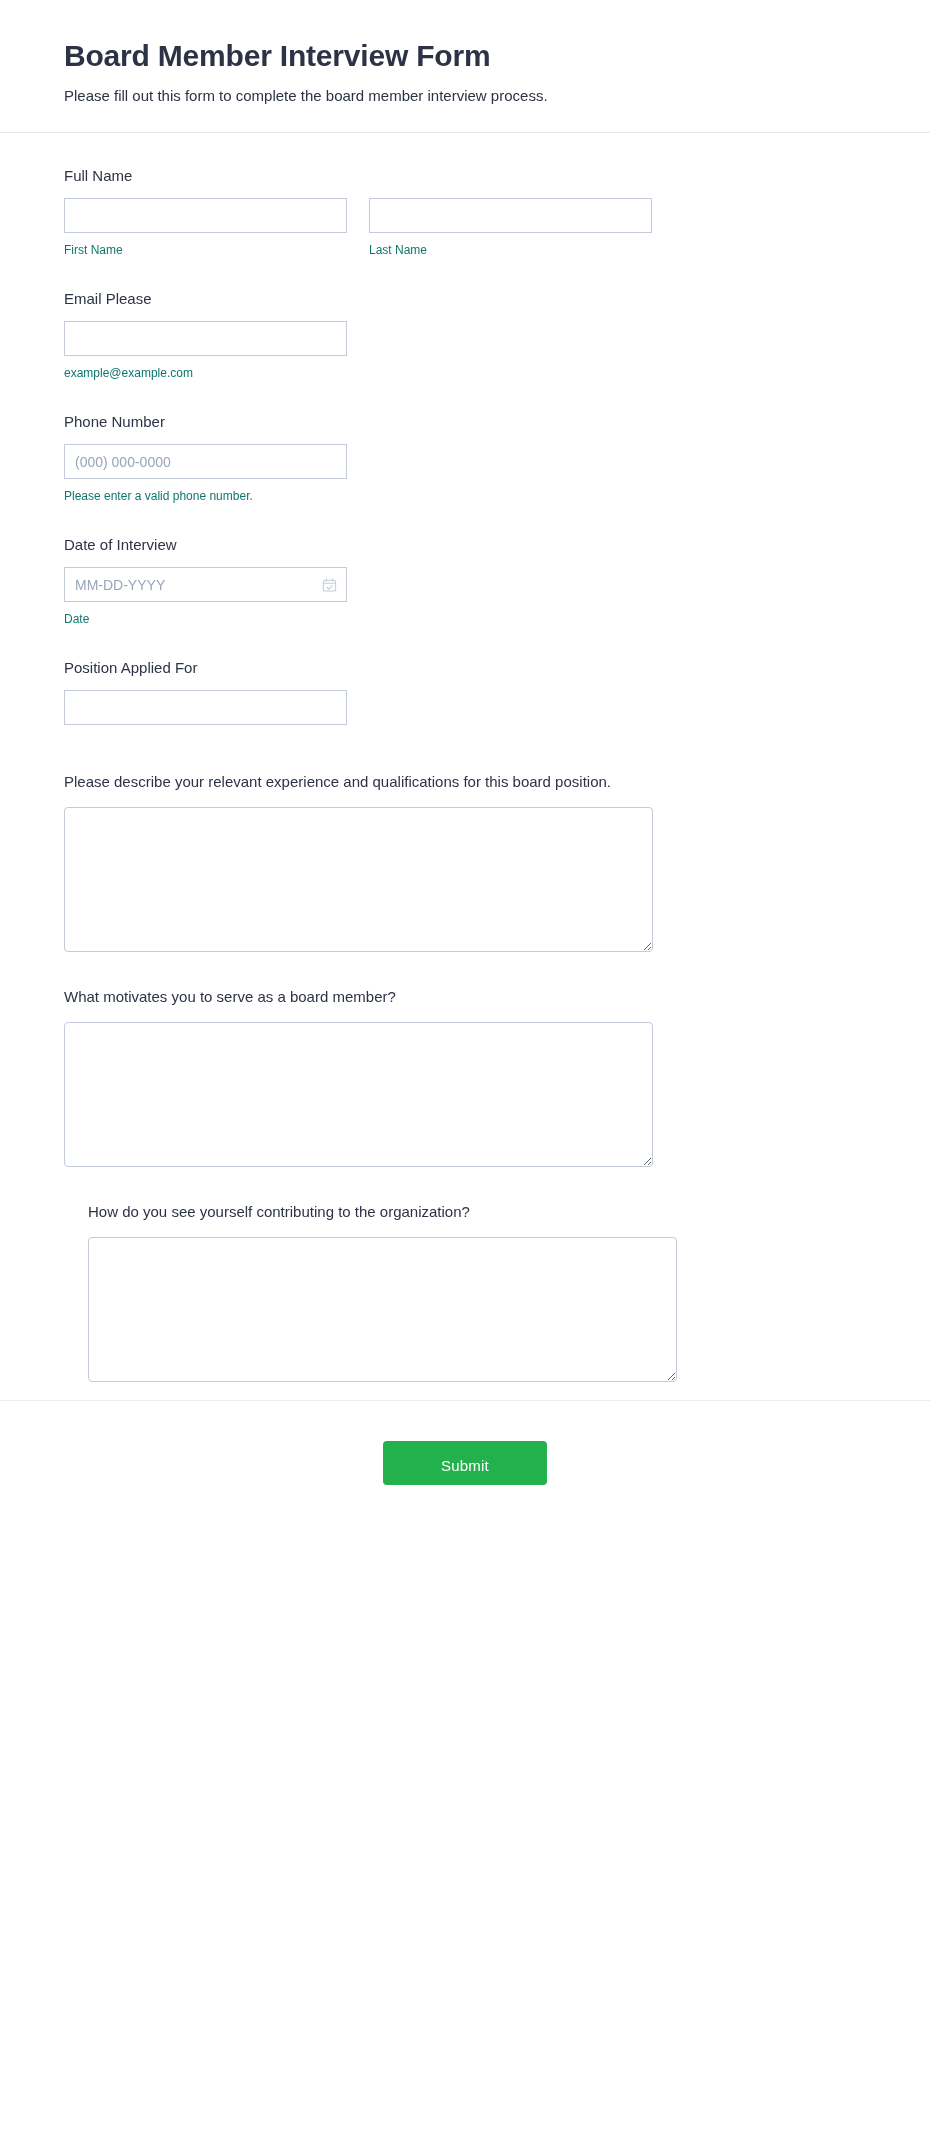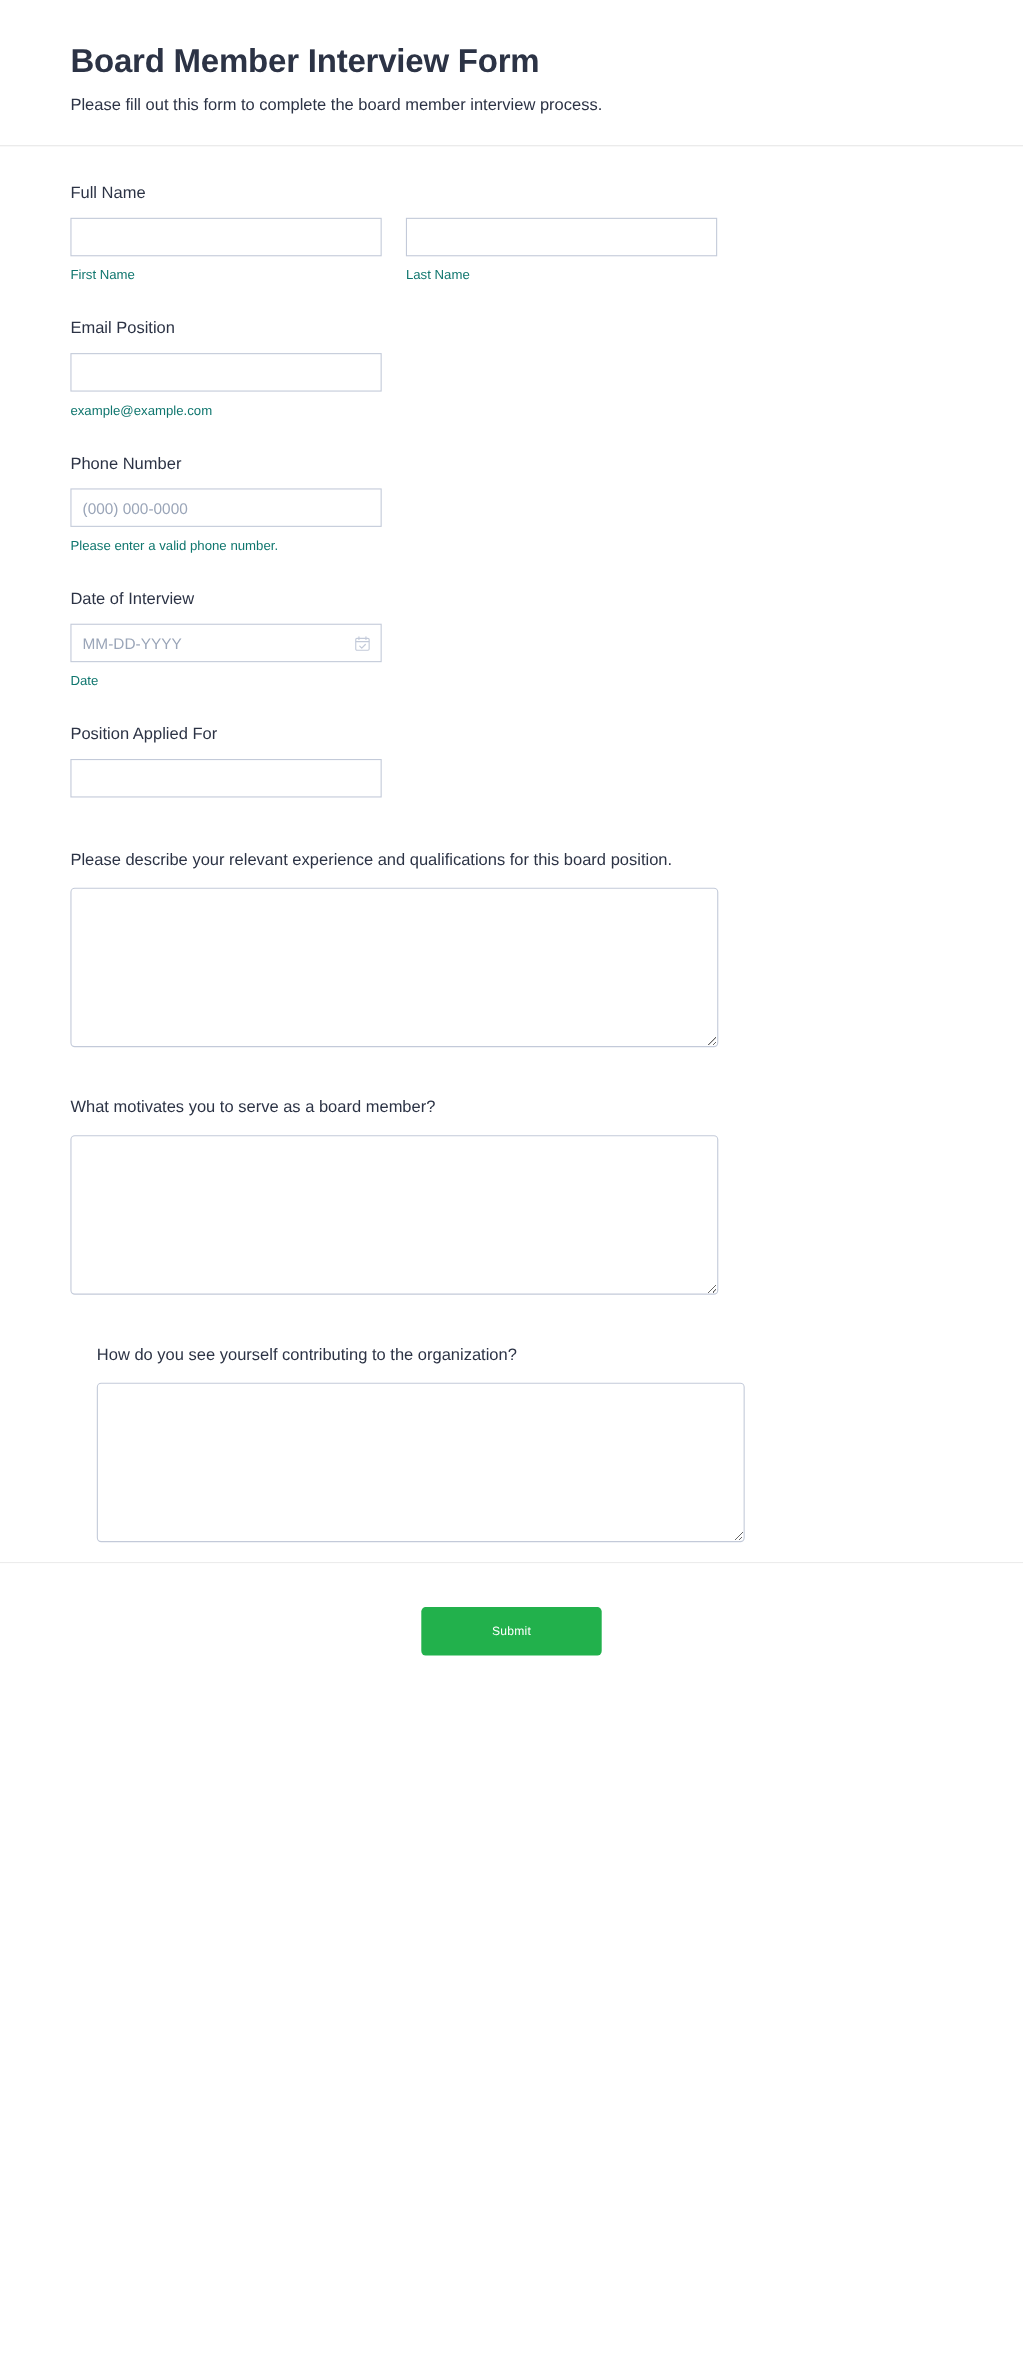--- a/index.html
+++ b/index.html
@@ -124,21 +124,21 @@
   }
 
   .calendar-icon svg {
     display: block;
     width: 15px;
     height: 15px;
   }
 
   
   .question-group {
-    margin-bottom: 44px;
+    margin-bottom: 34px;
   }
 
   .question-label {
     display: block;
     font-size: 15px;
     line-height: 22px;
     color: #2c3345;
     margin-bottom: 14px;
   }
 
@@ -171,21 +171,21 @@
     display: flex;
     justify-content: center;
     padding-top: 40px;
   }
 
   .submit-button {
     min-width: 164px;
     height: 44px;
     padding: 16px 28px;
     font-family: "Liberation Sans", sans-serif;
-    font-size: 11px;
+    font-size: 15px;
     font-weight: 500;
     color: #ffffff;
     background: #22b14c;
     border: 0;
     border-radius: 4px;
     cursor: pointer;
     letter-spacing: 0.2px;
   }
 </style>
 </head>
@@ -209,21 +209,21 @@
           <span class="sub-label">First Name</span>
         </div>
         <div class="col">
           <input class="text-input" type="text" placeholder="" style="">
           <span class="sub-label">Last Name</span>
         </div>
       </div>
     </div>
 
     <div class="field-group">
-      <label class="field-label">Email Position</label>
+      <label class="field-label">Email Please</label>
       <div class="input-wrap">
         <input class="text-input" type="email" placeholder="" style="">
       </div>
       <span class="sub-label">example@example.com</span>
     </div>
 
     <div class="field-group">
       <label class="field-label">Phone Number</label>
       <div class="input-wrap">
         <input class="text-input" type="tel" placeholder="(000) 000-0000" style="">

